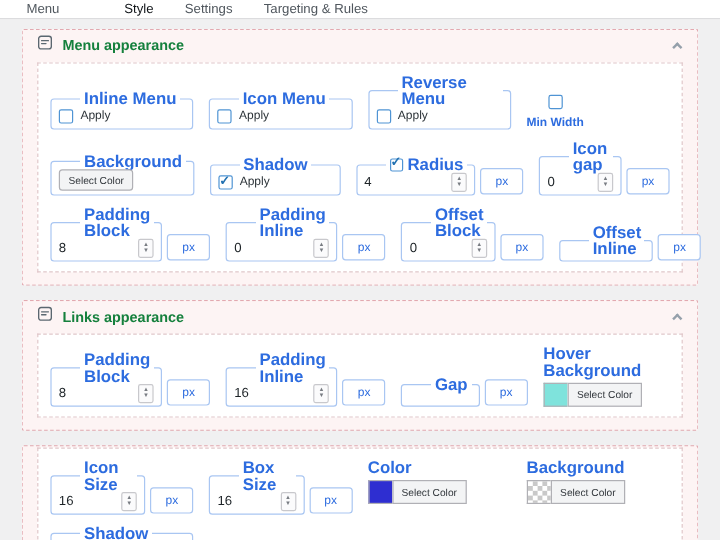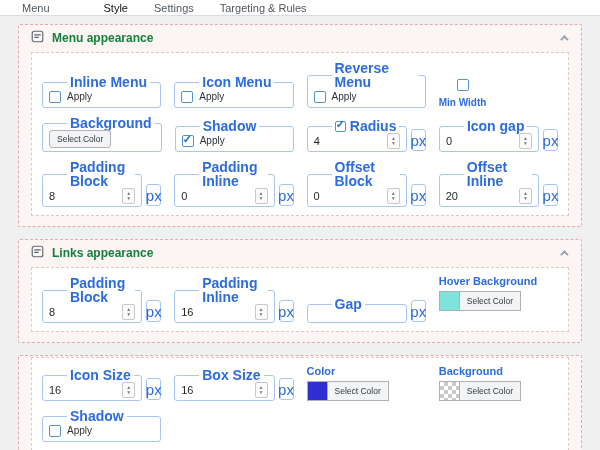--- a/index.html
+++ b/index.html
@@ -41,42 +41,42 @@
     padding:0 3px; margin-left:18px; display:flex; align-items:center; gap:4px; line-height:1;
   }
   .num-row { display:flex; align-items:center; justify-content:space-between; height:15px; }
   .num-value { font-size:11px; color:#1d2327; }
   .stepper {
     width:13px; height:16px; border:1px solid #c8c8cc; border-radius:2px; background:#fbfbfc;
     display:flex; flex-direction:column; align-items:center; justify-content:center; cursor:pointer;
   }
   .st { font-size:5px; line-height:0.9; color:#787c82; display:block; }
   .unit {
-    width:15px; height:22px; margin-left:4px; border:1px solid #a9c6f2; border-radius:3px;
-    color:#2d6cdf; font-size:15px; display:flex; align-items:center; justify-content:center;
+    width:36px; height:22px; margin-left:4px; border:1px solid #a9c6f2; border-radius:3px;
+    color:#2d6cdf; font-size:10px; display:flex; align-items:center; justify-content:center;
     background:#ffffff; align-self:flex-end; margin-bottom:1px;
   }
 
   .cb-row { display:flex; align-items:center; gap:6px; height:15px; cursor:pointer; }
   .checkbox {
     width:12px; height:12px; border:1px solid #4f94d4; border-radius:2px; background:#fff;
     position:relative; flex:0 0 auto; cursor:pointer;
   }
   .checkbox.checked::after {
     content:"\2713"; position:absolute; top:-3px; left:0px;
     color:#2271b1; font-size:11px; font-weight:bold;
   }
   legend .checkbox { width:11px; height:11px; }
   .cb-text { font-size:10px; color:#2c3338; }
 
   .inline-cb { display:flex; align-items:center; gap:6px; padding-top:8px; cursor:pointer;flex-direction:column; }
   .inline-cb-label { font-size:10px; font-weight:bold; color:#2d6cdf; }
 
   .color-field { display:flex; flex-direction:column; gap:4px; }
-  .color-label { font-size:11px; font-weight:bold; color:#2d6cdf; line-height:1; }
+  .color-label { font-size:14px; font-weight:bold; color:#2d6cdf; line-height:1; }
   .color-ctrl { display:flex; align-items:center; }
   .swatch { width:20px; height:20px; border:1px solid #b0b0b5; border-right:none; flex:0 0 auto; }
   .swatch.checker {
     background-image:conic-gradient(#c9c9c9 25%, #ffffff 0 50%, #c9c9c9 0 75%, #ffffff 0);
     background-size:8px 8px;
   }
   .sc-btn {
     height:20px; font-size:8.5px; padding:0 7px; border:1px solid #b0b0b5; background:#f3f4f5;
     color:#32373c; cursor:pointer; font-family:"Liberation Sans", sans-serif; white-space:nowrap;
   }
@@ -231,27 +231,20 @@
                   <span class="st">▲</span>
                   <span class="st">▼</span>
                 </span>
             </div>
           </fieldset>
           <span class="unit">px</span>
         </div>
         <div class="field">
           <fieldset class="fs">
             <legend class="fs-label">Offset Inline</legend>
-            <div class="num-row">
-              <span class="num-value">20</span>
-              <span class="stepper">
-                  <span class="st">▲</span>
-                  <span class="st">▼</span>
-                </span>
-            </div>
           </fieldset>
           <span class="unit">px</span>
         </div>
       </div>
 
     </div>
   </div>
 
   <div class="card">
     <div class="card-header">

